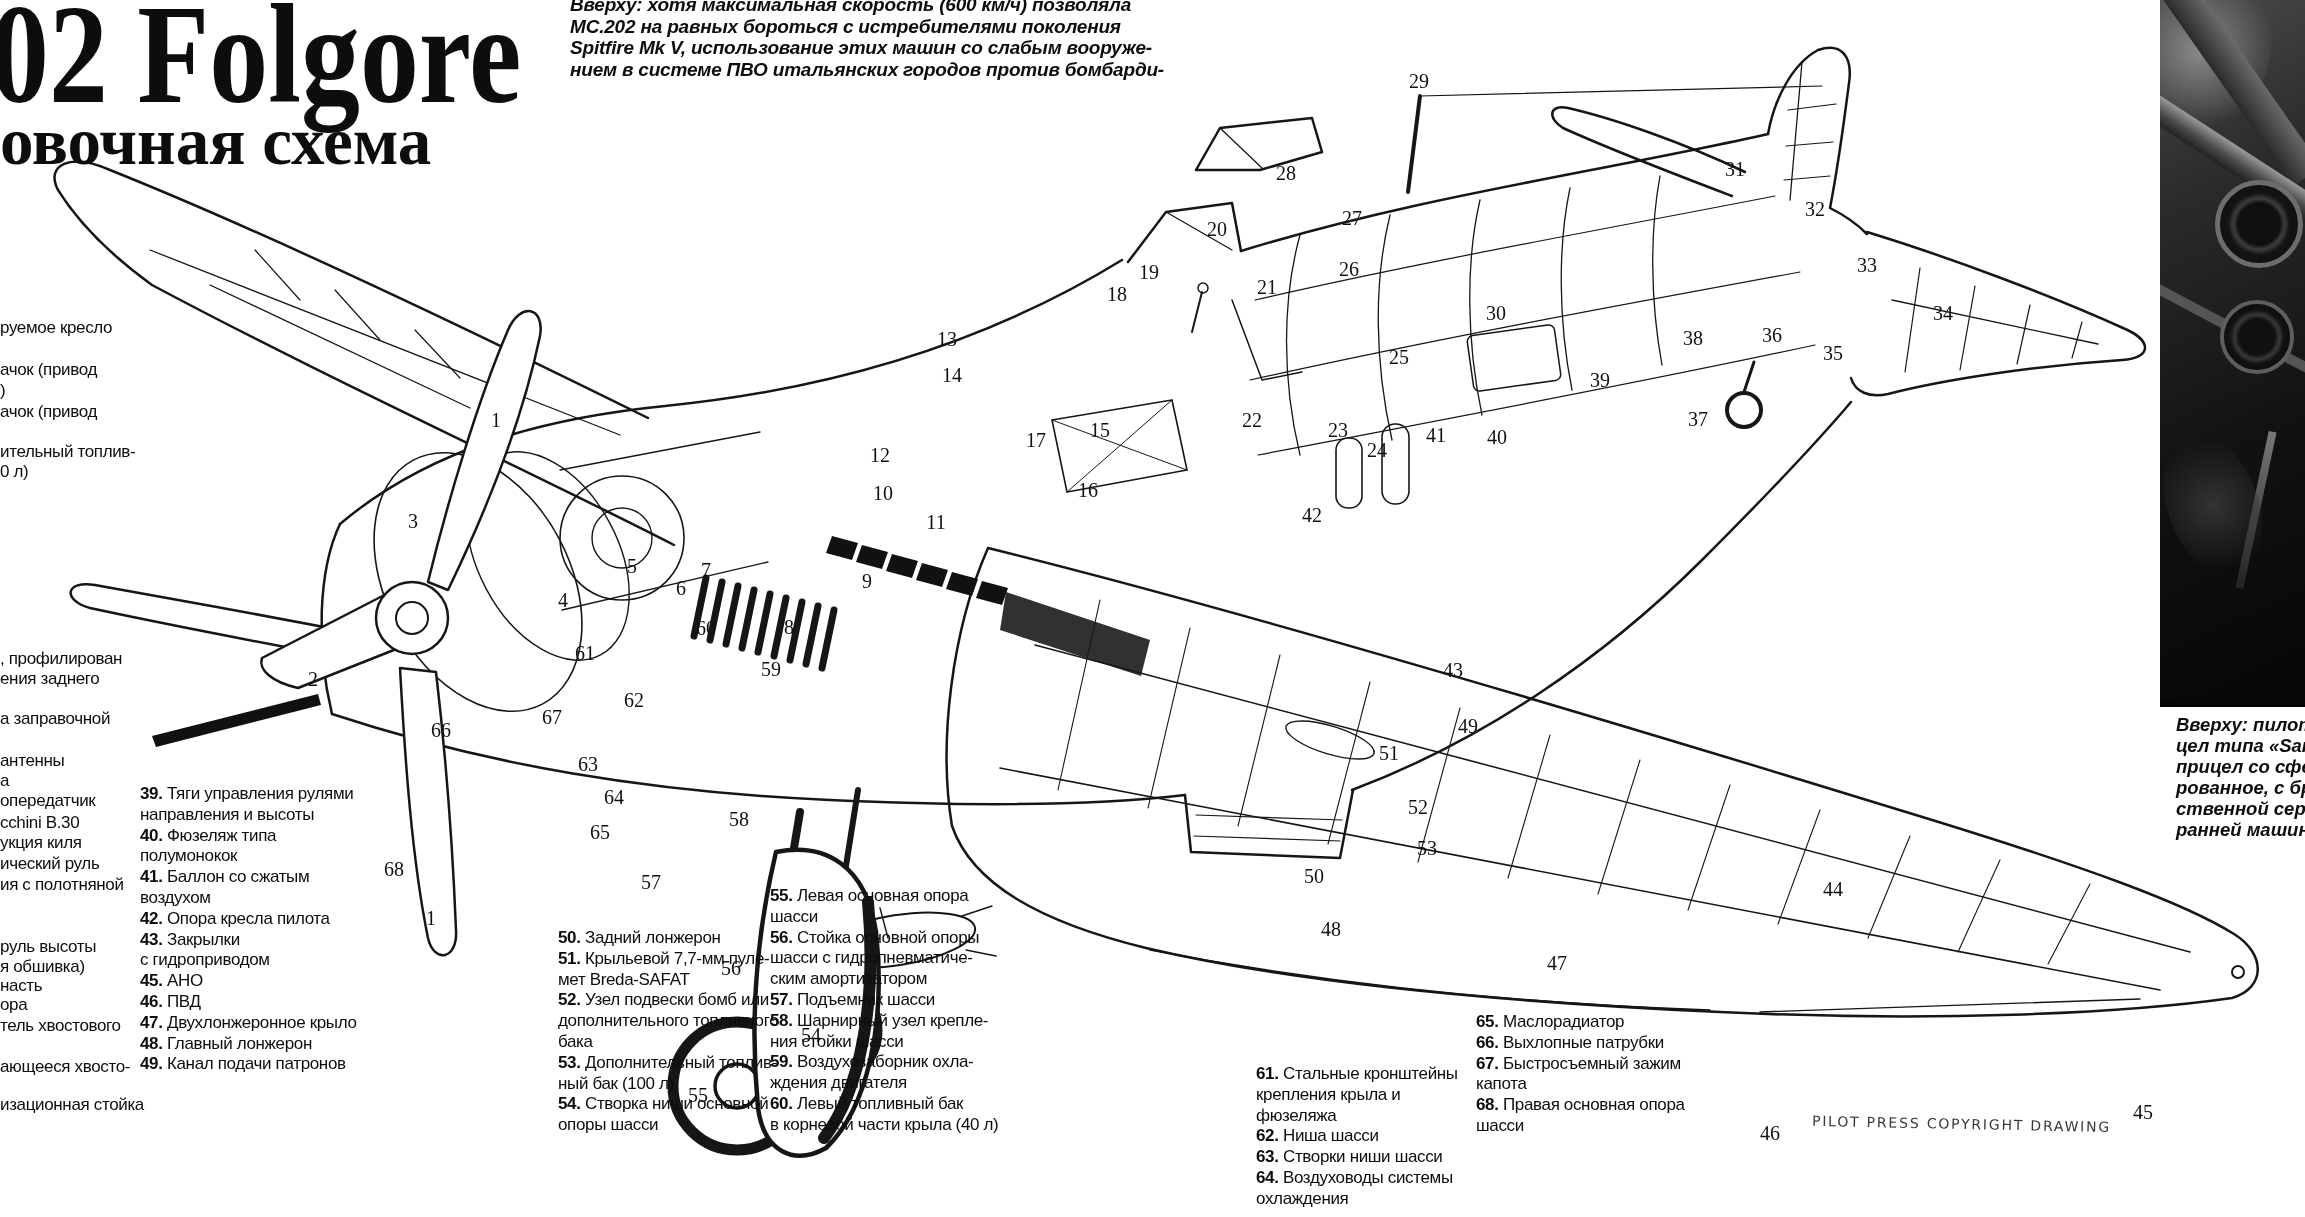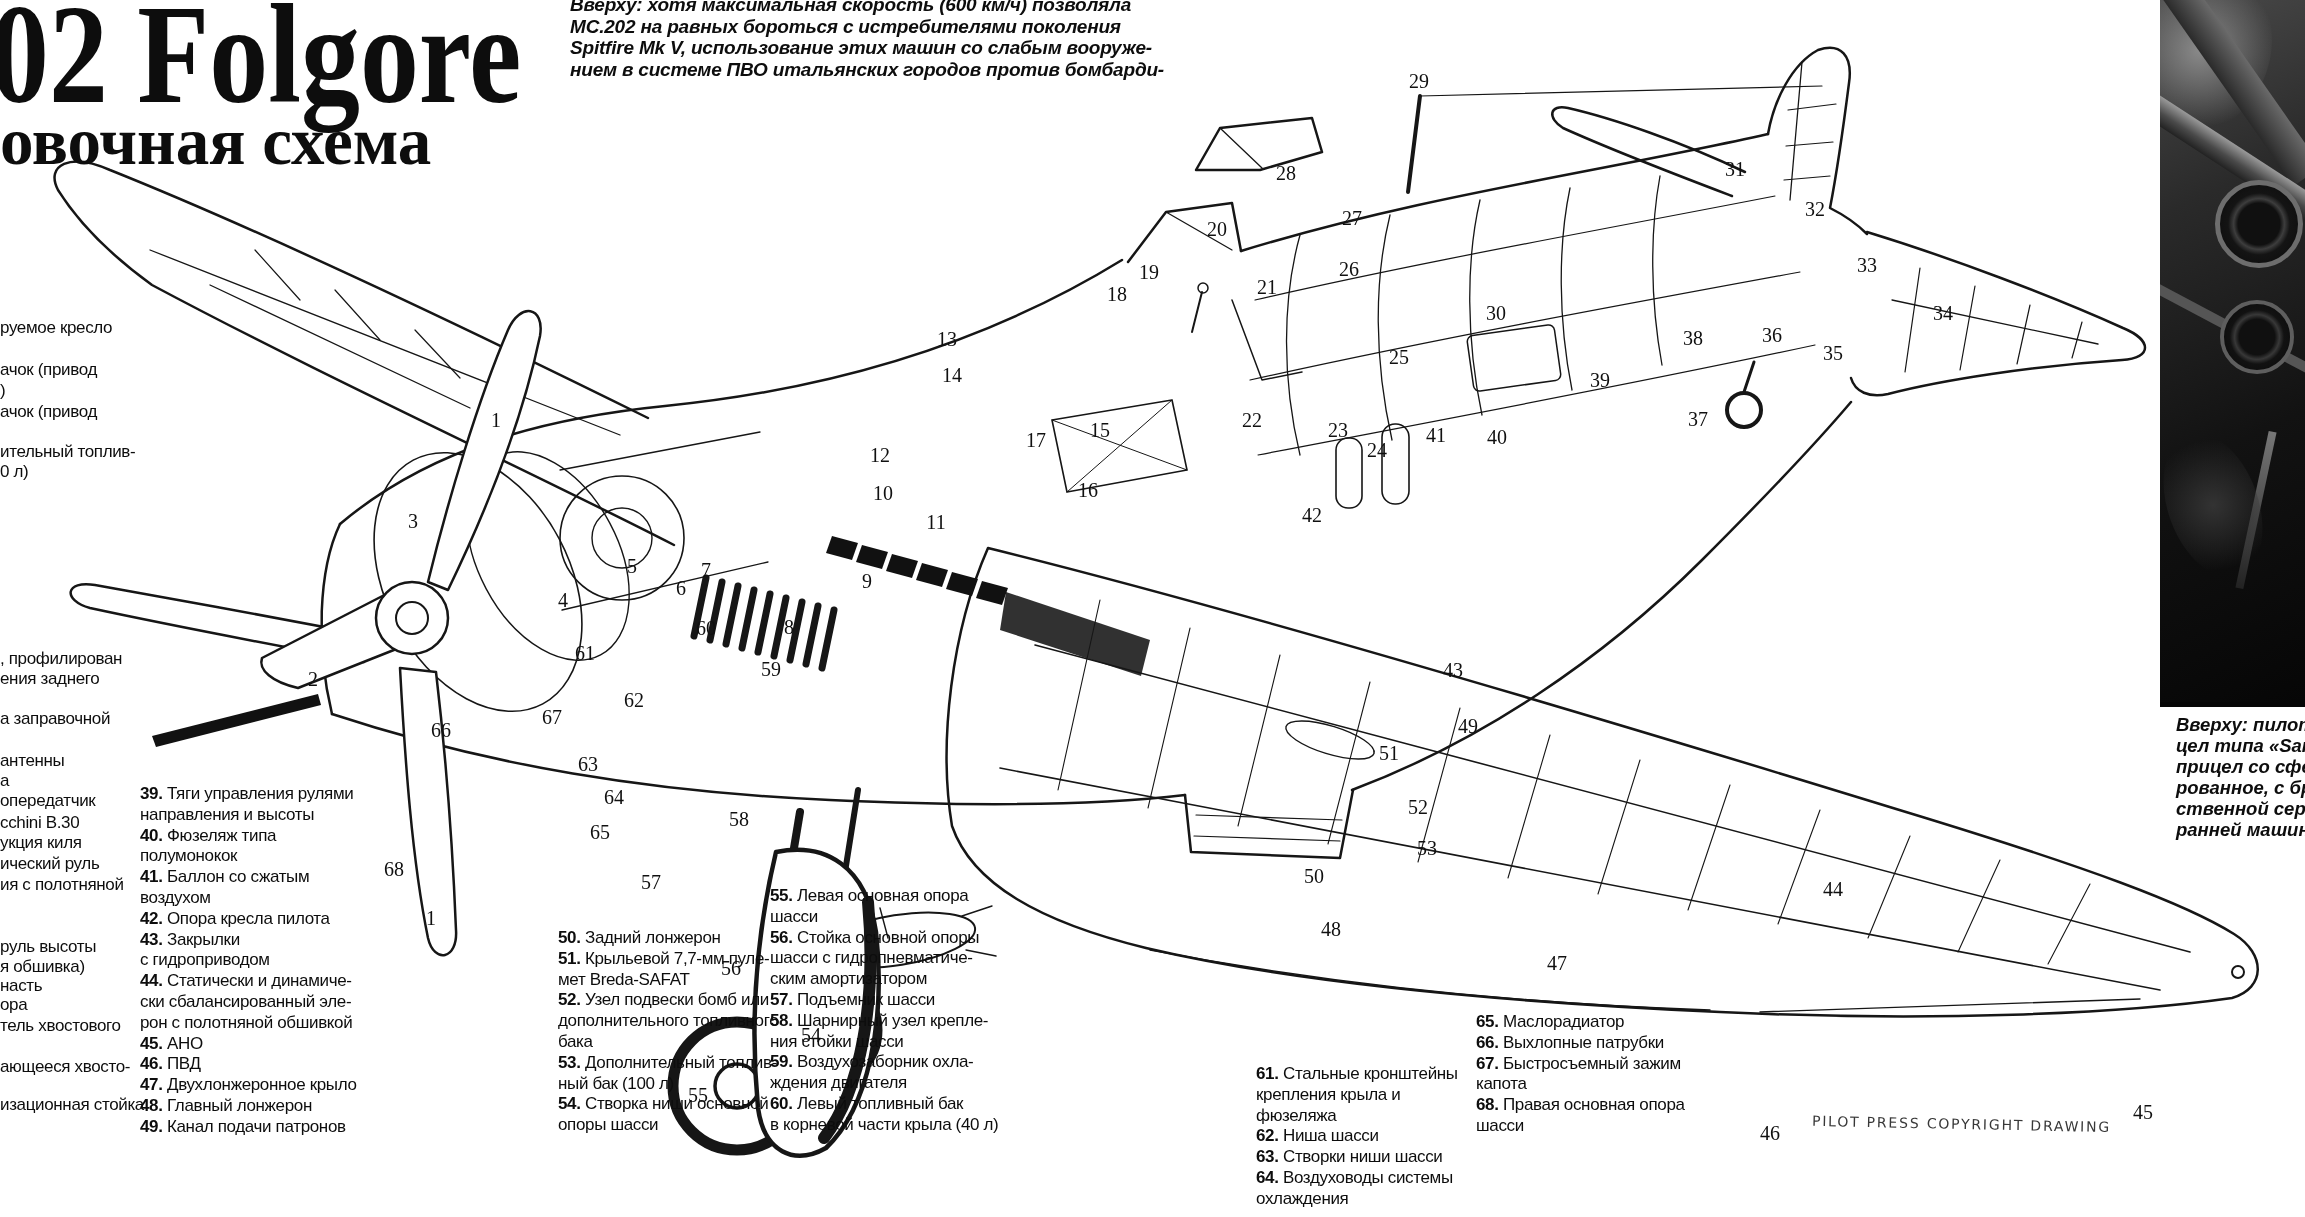--- a/index.html
+++ b/index.html
@@ -223,23 +223,20 @@
     <div class="legend-col" style="left: 140px; top: 784px; width: 224px;">
       <p><b>39.</b><span> Тяги управления рулями
 направления и высоты</span></p>
       <p><b>40.</b><span> Фюзеляж типа
 полумонокок</span></p>
       <p><b>41.</b><span> Баллон со сжатым
 воздухом</span></p>
       <p><b>42.</b><span> Опора кресла пилота</span></p>
       <p><b>43.</b><span> Закрылки
 с гидроприводом</span></p>
-      <p><b>44.</b><span> Статически и динамиче-
-ски сбалансированный эле-
-рон с полотняной обшивкой</span></p>
       <p><b>45.</b><span> АНО</span></p>
       <p><b>46.</b><span> ПВД</span></p>
       <p><b>47.</b><span> Двухлонжеронное крыло</span></p>
       <p><b>48.</b><span> Главный лонжерон</span></p>
       <p><b>49.</b><span> Канал подачи патронов</span></p>
     </div>
     <div class="legend-col" style="left: 558px; top: 928px; width: 240px;">
       <p><b>50.</b><span> Задний лонжерон</span></p>
       <p><b>51.</b><span> Крыльевой 7,7-мм пуле-
 мет Breda-SAFAT</span></p>

